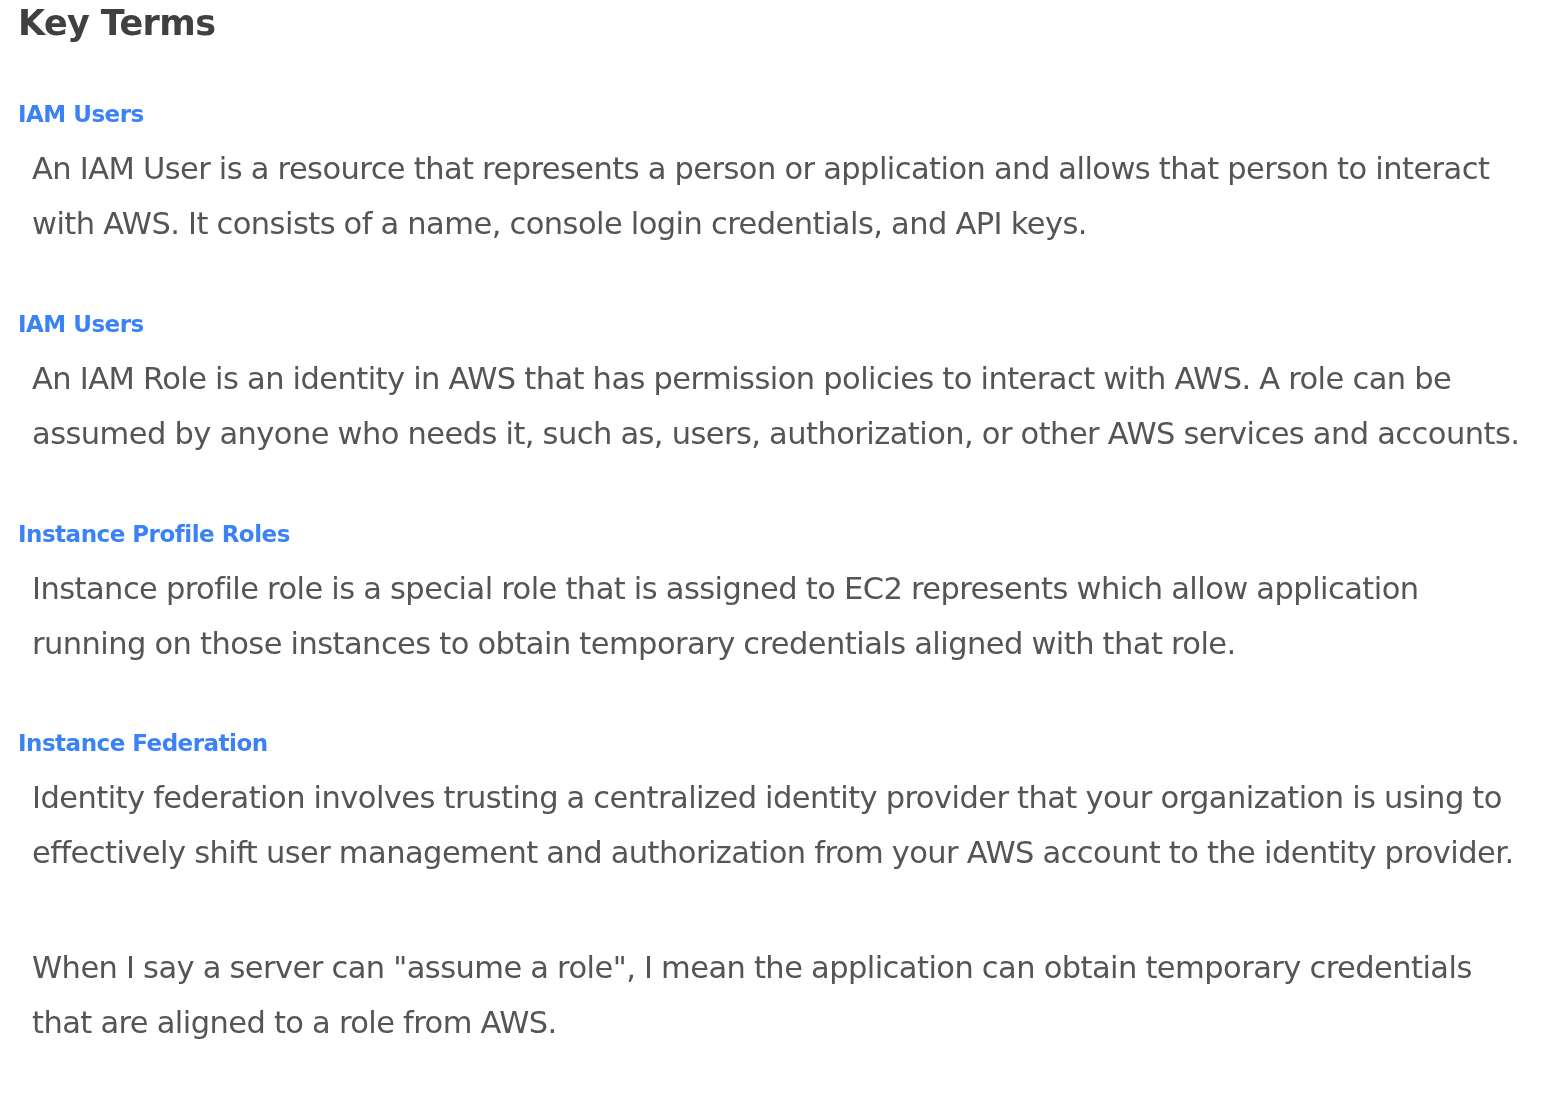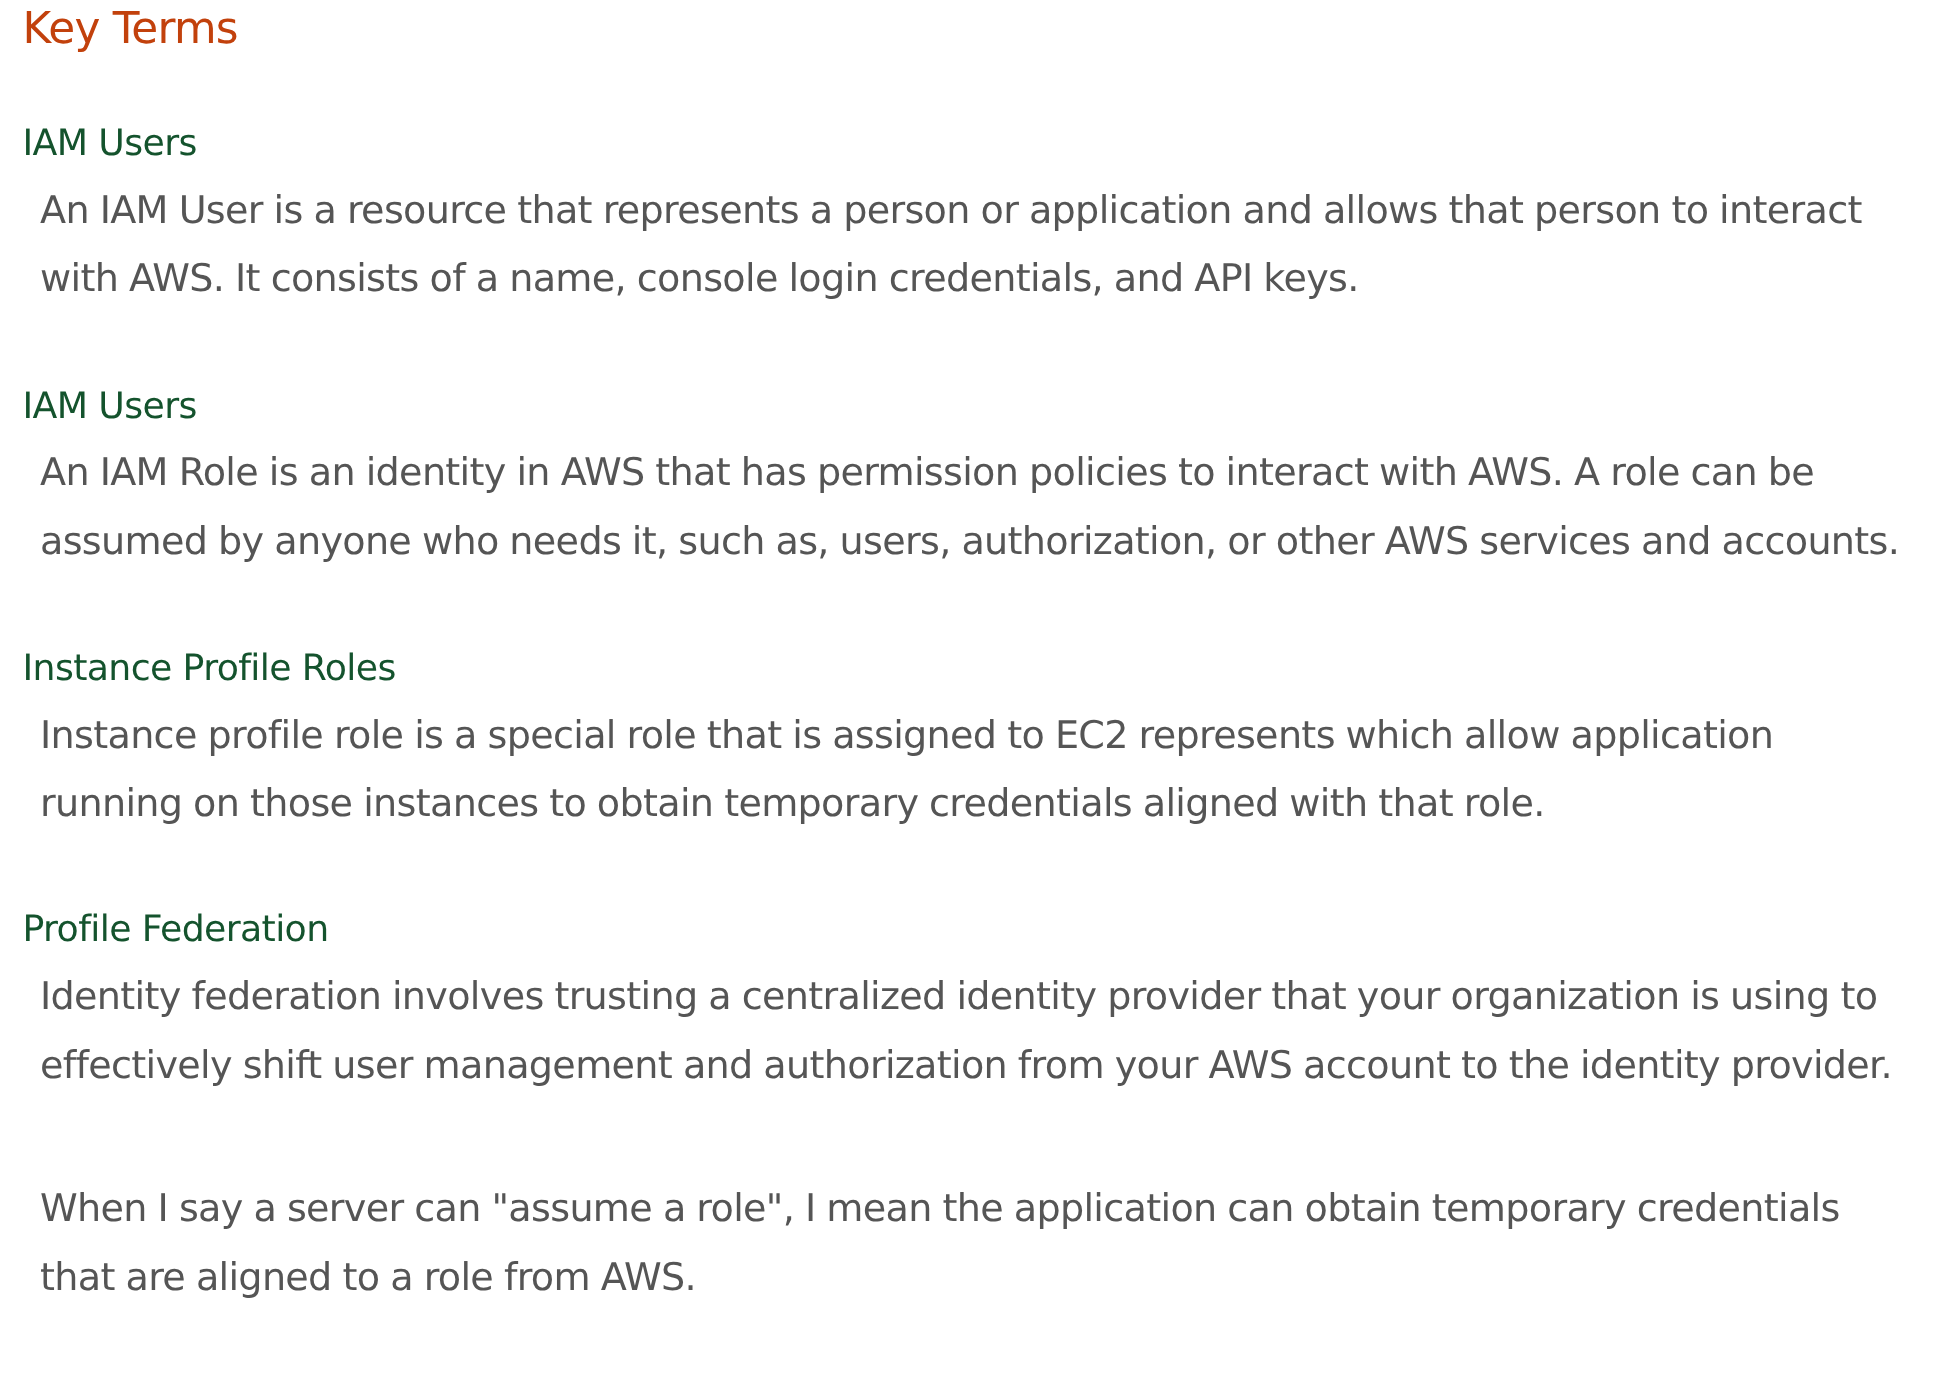--- a/index.html
+++ b/index.html
@@ -15,35 +15,35 @@
       padding-left: 18px;
       font-family: "DejaVu Sans", "Liberation Sans", sans-serif;
     }
     .title {
       position: absolute;
       left: 18px;
       top: 0px;
       margin: 0;
       font-size: 35px;
       line-height: 46px;
-      font-weight: 400;
-      color: #c2410c;
+      font-weight: 700;
+      color: #404040;
       letter-spacing: -0.6px;
     }
     .section {
       position: absolute;
       left: 18px;
       width: 1530px;
     }
     .term {
       margin: 0;
-      font-size: 29px;
+      font-size: 23px;
       line-height: 40px;
-      font-weight: 400;
-      color: #14532d;
+      font-weight: 700;
+      color: #3b82f6;
       letter-spacing: -0.5px;
     }
     .def {
       margin: 14px;
       margin-top: 8px;
       font-size: 30.5px;
       line-height: 54.5px;
       font-weight: 400;
       color: #555555;
       letter-spacing: -0.55px;
@@ -65,20 +65,20 @@
     <h3 class="term">IAM Users</h3>
     <p class="def">An IAM Role is an identity in AWS that has permission policies to interact with AWS. A role can be assumed by anyone who needs it, such as, users, authorization, or other AWS services and accounts.</p>
   </div>
 
   <div class="section" style="top:514px;">
     <h3 class="term">Instance Profile Roles</h3>
     <p class="def">Instance profile role is a special role that is assigned to EC2 represents which allow application running on those instances to obtain temporary credentials aligned with that role.</p>
   </div>
 
   <div class="section" style="top:723px;">
-    <h3 class="term">Profile Federation</h3>
+    <h3 class="term">Instance Federation</h3>
     <p class="def">Identity federation involves trusting a centralized identity provider that your organization is using to effectively shift user management and authorization from your AWS account to the identity provider.</p>
   </div>
 
   <div class="section" style="top:933px;">
     <p class="def">When I say a server can "assume a role", I mean the application can obtain temporary credentials that are aligned to a role from AWS.</p>
   </div>
 </div>
 
 </body></html>

